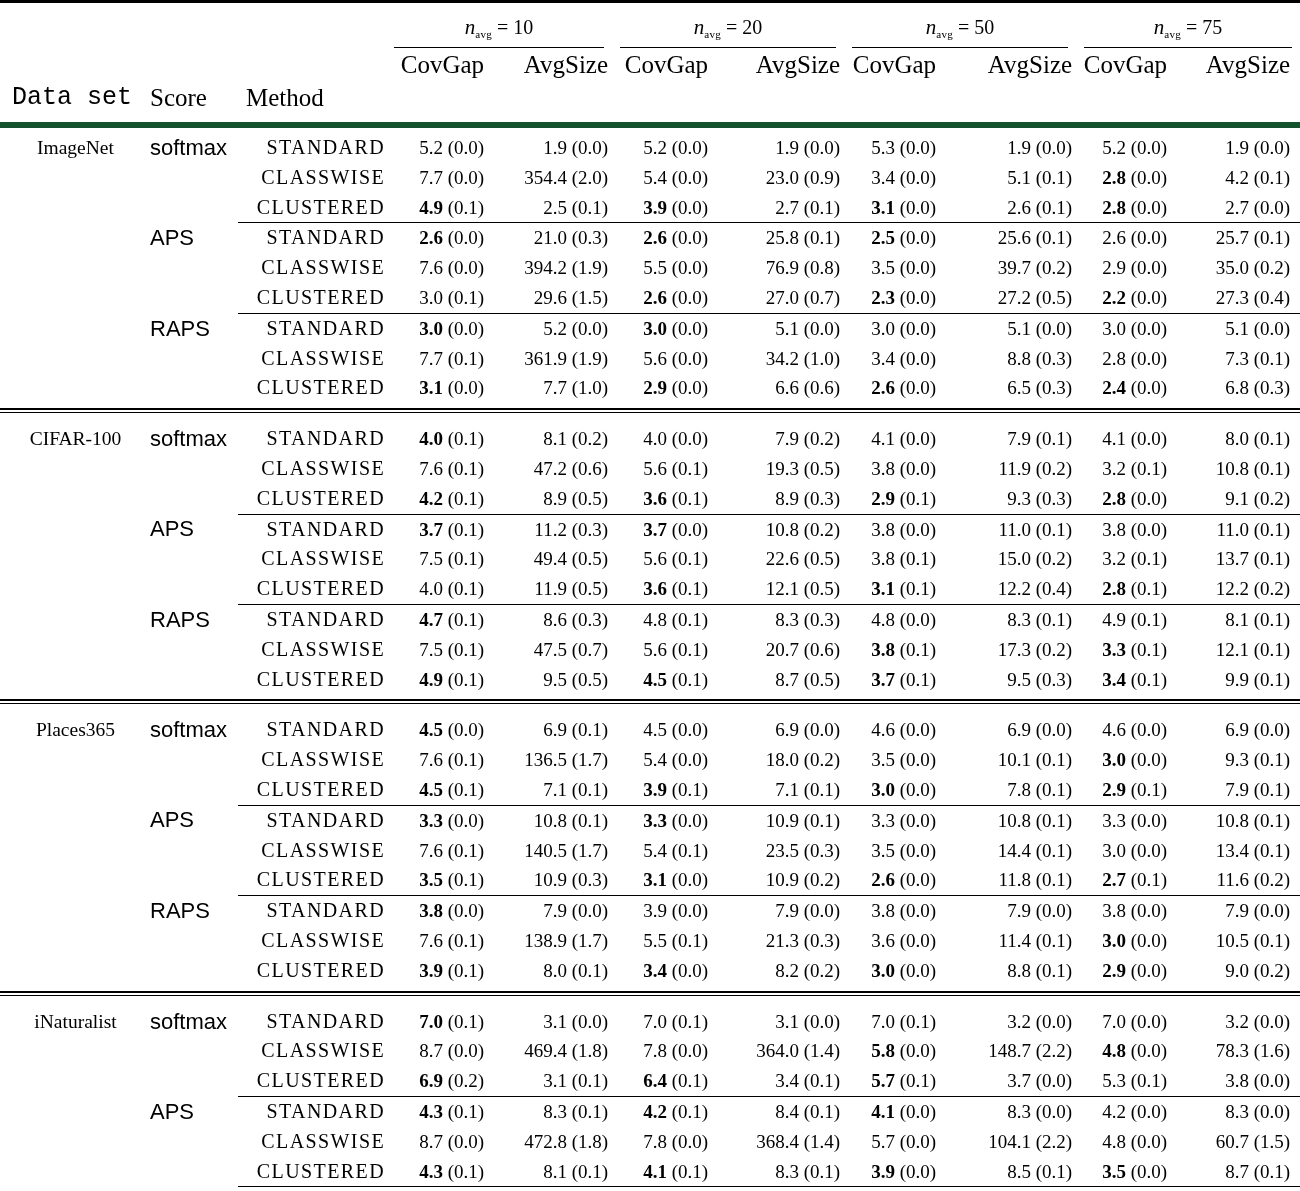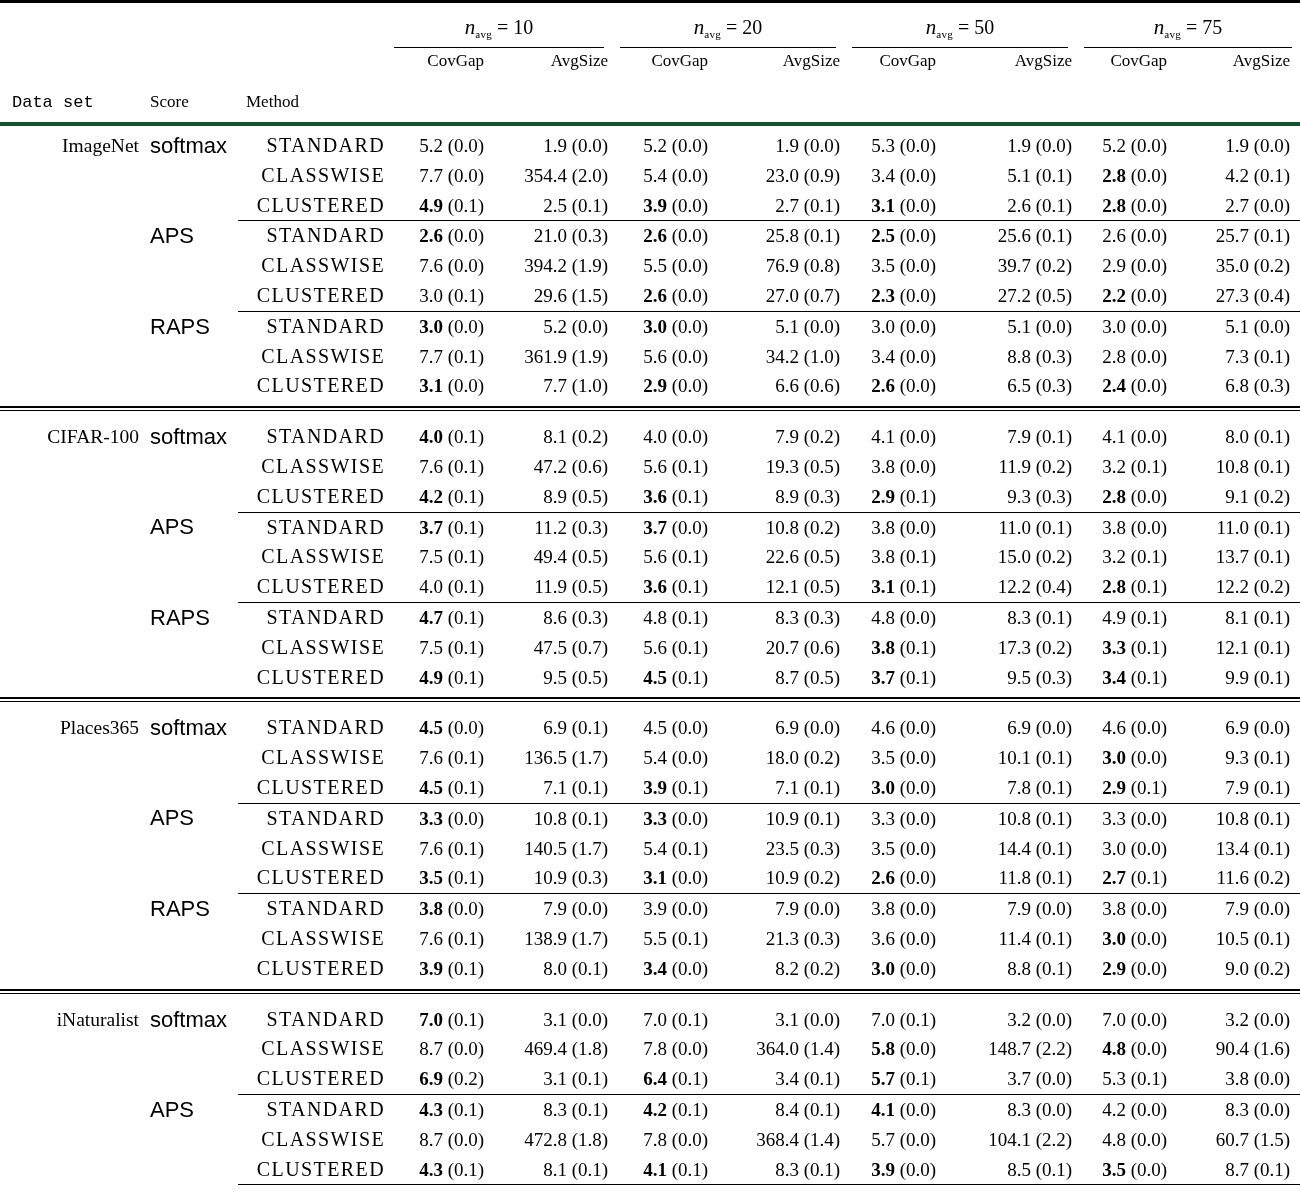--- a/index.html
+++ b/index.html
@@ -9,31 +9,31 @@
   col.c1{width:140px}col.c2{width:98px}col.c3{width:148px}
   col.c4{width:102px}col.c5{width:124px}col.c6{width:100px}col.c7{width:132px}
   col.c8{width:96px}col.c9{width:136px}col.c10{width:95px}col.c11{width:129px}
 
   
   tr.group-row th{padding-top:12px;vertical-align:top;font-weight:normal;}
   .grp-inner{margin:0 7px;padding-bottom:7px;border-bottom:1.5px solid #000;
     text-align:center;font-size:20px;white-space:nowrap;}
   .mathvar{font-style:italic;font-size:21px;}
   .grp-inner sub{font-style:normal;font-size:11px;vertical-align:-4px;letter-spacing:0.3px;margin-top:18px;}
-  tr.sub-row th{font-weight:normal;font-size:17px;height:62px;border-bottom:4px solid #14532d;}
+  tr.sub-row th{font-weight:normal;font-size:25px;height:62px;border-bottom:6px solid #14532d;}
   th.h-num{text-align:right;vertical-align:top;padding:2px 4px 0 0;}
   th.h-num.lastcol{padding-right:10px;}
   th.h-left{text-align:left;vertical-align:bottom;padding-bottom:10px;}
   th.h-dataset{padding-left:12px;font-family:Liberation Mono, monospace;}
   th.h-score{padding-left:10px;}
   th.h-method{padding-left:8px;}
 
   
   tbody td{line-height:27.8px;font-size:19px;white-space:nowrap;vertical-align:middle;}
-  td.c-dataset{text-align:right;padding-left:12px;font-size:19.5px;}
+  td.c-dataset{text-align:center;padding-left:12px;font-size:19.5px;}
   td.c-score{text-align:left;padding-left:10px;font-family:"Liberation Sans",sans-serif;font-size:22px;}
   td.c-method{text-align:right;padding-left:8px;font-size:20px;letter-spacing:1.4px;margin-top:20px;}
   td.c-num{text-align:right;padding-right:4px;}
   td.c-num.lastcol{padding-right:10px;}
   .val.bold{font-weight:bold;}
   .se{font-weight:normal;}
   tr.sec-first td{padding-top:6px;}
   tr.cline td.cl{border-top:1px solid #000;}
   tr.sep-row td{padding:5px 0 6px 0;line-height:0;}
   .sep1{height:2px;background:#000;}
@@ -473,21 +473,21 @@
         <td class="c-dataset"></td>
         <td class="c-score"></td>
         <td class="c-method cl">CLASSWISE</td>
         <td class="c-num cl cg"><span class="val">8.7</span><span class="se"> (0.0)</span></td>
         <td class="c-num cl as"><span class="val">469.4</span><span class="se"> (1.8)</span></td>
         <td class="c-num cl cg"><span class="val">7.8</span><span class="se"> (0.0)</span></td>
         <td class="c-num cl as"><span class="val">364.0</span><span class="se"> (1.4)</span></td>
         <td class="c-num cl cg"><span class="val bold">5.8</span><span class="se"> (0.0)</span></td>
         <td class="c-num cl as"><span class="val">148.7</span><span class="se"> (2.2)</span></td>
         <td class="c-num cl cg"><span class="val bold">4.8</span><span class="se"> (0.0)</span></td>
-        <td class="c-num cl as lastcol"><span class="val">90.4</span><span class="se"> (1.6)</span></td>
+        <td class="c-num cl as lastcol"><span class="val">78.3</span><span class="se"> (1.6)</span></td>
       </tr>
       <tr class="">
         <td class="c-dataset"></td>
         <td class="c-score"></td>
         <td class="c-method cl">CLUSTERED</td>
         <td class="c-num cl cg"><span class="val bold">6.9</span><span class="se"> (0.2)</span></td>
         <td class="c-num cl as"><span class="val">3.1</span><span class="se"> (0.1)</span></td>
         <td class="c-num cl cg"><span class="val bold">6.4</span><span class="se"> (0.1)</span></td>
         <td class="c-num cl as"><span class="val">3.4</span><span class="se"> (0.1)</span></td>
         <td class="c-num cl cg"><span class="val bold">5.7</span><span class="se"> (0.1)</span></td>

